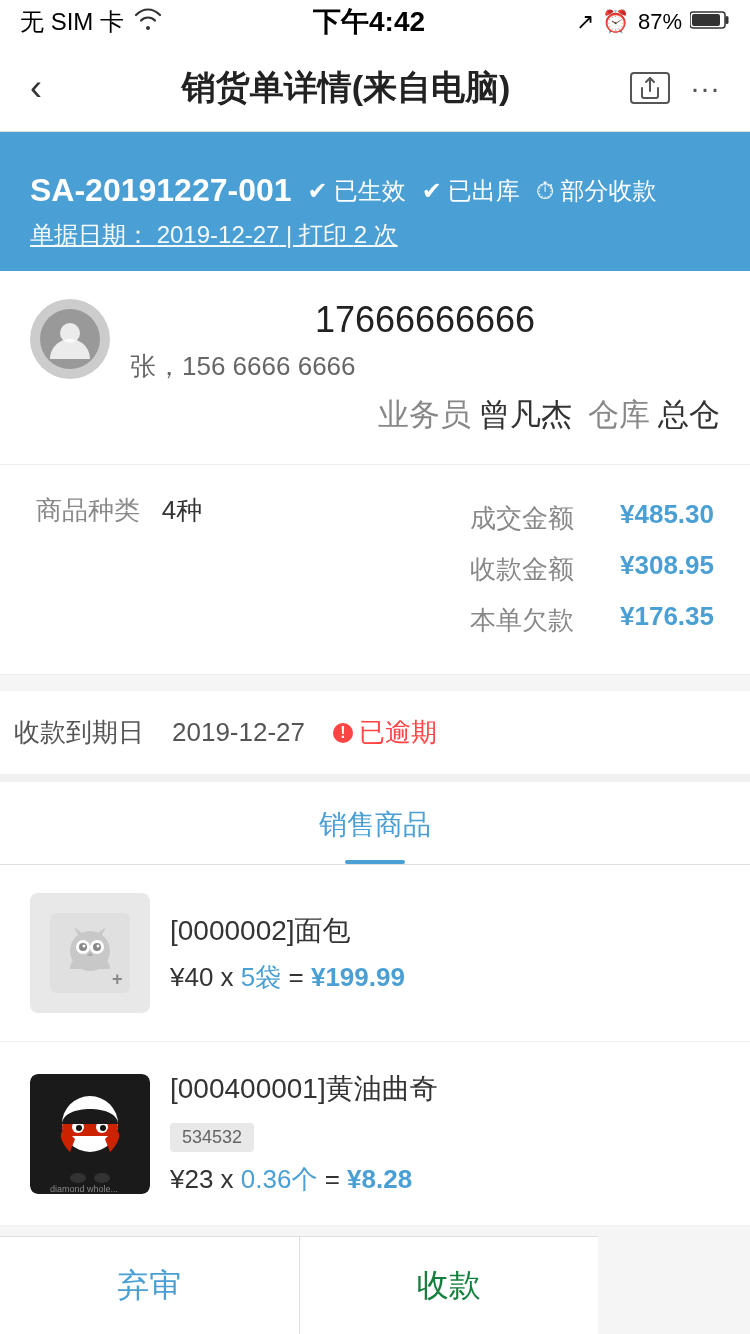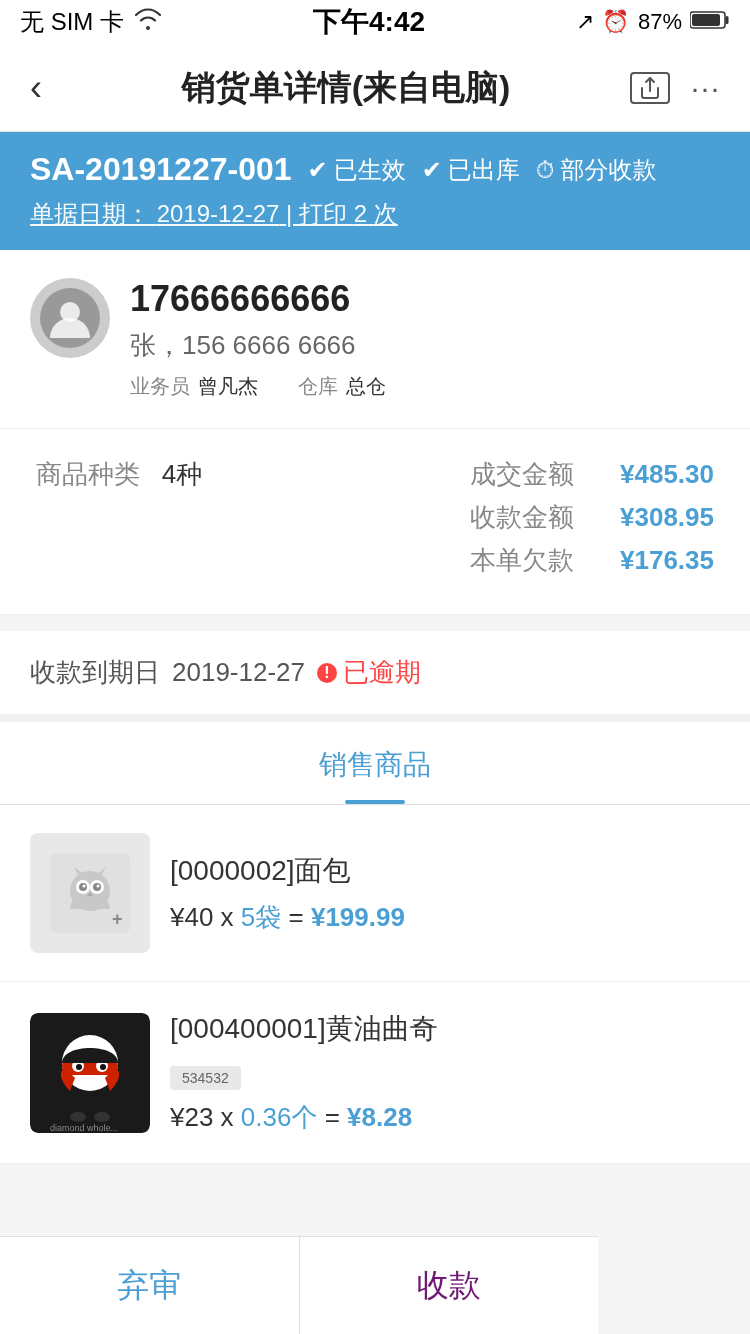--- a/index.html
+++ b/index.html
@@ -56,21 +56,21 @@
       gap: 20px;
     }
     .nav-action-icon {
       font-size: 30px;
       color: #555;
     }
 
     
     .header-banner {
       background: #4a9fd4;
-      padding: 19px 30px 20px;
+      padding: 40px 30px 20px;
     }
     .header-order-row {
       display: flex;
       align-items: center;
       gap: 16px;
       margin-bottom: 10px;
       flex-wrap: wrap;
     }
     .order-number {
       font-size: 32px;
@@ -117,34 +117,36 @@
       background: #999;
       display: flex;
       align-items: center;
       justify-content: center;
       font-size: 32px;
       color: #fff;
     }
     .customer-info { flex: 1; }
     .customer-name {
       font-size: 36px;
-      font-weight: 700;
+      font-weight: 400;
       color: #222;
       margin-bottom: 8px;
+      text-align: center;
     }
     .customer-phone {
       font-size: 26px;
       color: #666;
       margin-bottom: 10px;
     }
     .customer-meta {
       display: flex;
-      gap: 40px;
-      font-size: 20px;
+      gap: 16px;
+      font-size: 31px;
       color: #555;
+      justify-content: flex-end;
     }
     .meta-item { display: flex; gap: 8px; align-items: center; }
     .meta-label { color: #888; }
     .meta-value { color: #333; }
 
     
     .summary-section {
       background: #fff;
       padding: 28px 36px;
       border-bottom: 1px solid #eee;
@@ -157,31 +159,31 @@
     .summary-left .value { color: #333; font-weight: 500; }
     .summary-right { text-align: right; }
     .summary-row {
       display: flex;
       justify-content: flex-end;
       align-items: center;
       gap: 20px;
       margin-bottom: 8px;
       font-size: 26px;
     }
-    .summary-row .row-label { color: #888; }
+    .summary-row .row-label { color: #888; margin-top: 8px; }
     .summary-row .row-value { color: #4a9fd4; font-weight: 600; min-width: 120px; text-align: right; }
 
     
     .due-date-section {
       background: #fff;
-      padding: 24px 30px;
+      padding: 24px 14px;
       margin-top: 16px;
       display: flex;
       align-items: center;
-      gap: 12px;
+      gap: 28px;
       font-size: 26px;
       color: #555;
       border-bottom: 8px solid #f0f0f0;
     }
     .overdue-badge {
       display: flex;
       align-items: center;
       gap: 6px;
       color: #ff4444;
       font-size: 26px;
@@ -264,21 +266,21 @@
     .product-name {
       font-size: 28px;
       color: #333;
       margin-bottom: 10px;
       font-weight: 500;
     }
     .product-sku-badge {
       display: inline-block;
       background: #e8e8e8;
       color: #666;
-      font-size: 14px;
+      font-size: 18px;
       padding: 4px 12px;
       border-radius: 4px;
       margin-bottom: 10px;
     }
     .product-price {
       font-size: 26px;
       color: #333;
     }
     .product-price .qty { color: #4a9fd4; }
     .product-price .total { color: #4a9fd4; font-weight: 600; }
@@ -298,21 +300,21 @@
       flex: 1;
       display: flex;
       align-items: center;
       justify-content: center;
       font-size: 32px;
       cursor: pointer;
       border: none;
       background: transparent;
     }
     .bottom-btn.cancel { color: #4a9fd4; border-right: 1px solid #e0e0e0; }
-    .bottom-btn.confirm { color: #701a75; }
+    .bottom-btn.confirm { color: #15803d; }
   </style>
 </head>
 <body>
 
 <div class="status-bar">
   <div class="status-left">
     <span>无 SIM 卡</span>
     <span>
       <svg width="28" height="22" viewBox="0 0 28 22" fill="none">
         <path d="M14 18a2 2 0 1 1 0 4 2 2 0 0 1 0-4z" fill="#333"></path>

